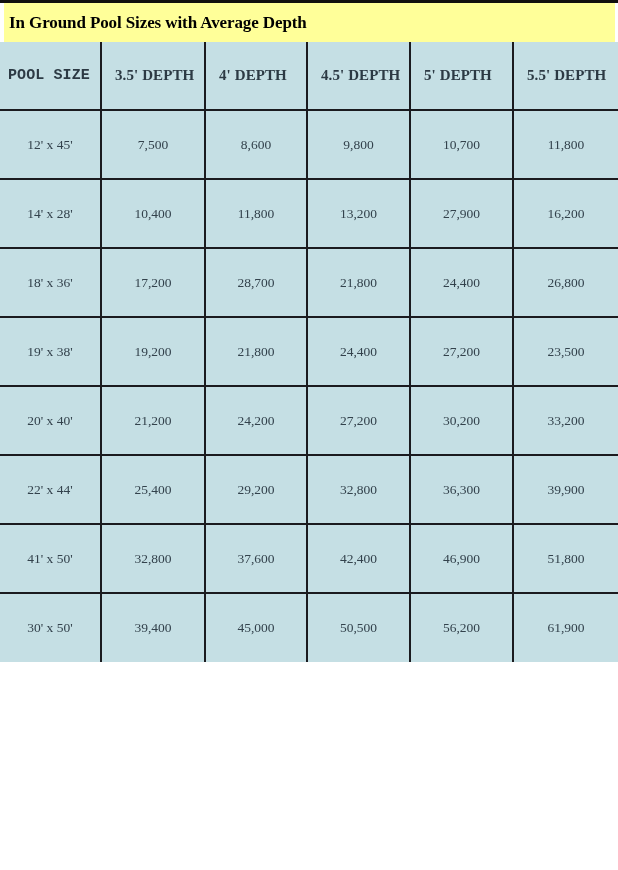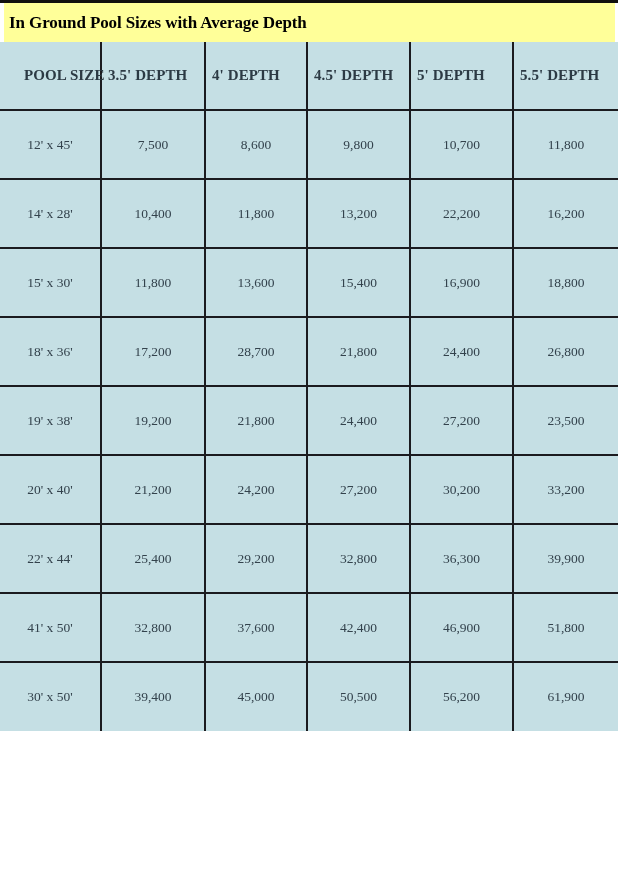--- a/index.html
+++ b/index.html
@@ -99,22 +99,22 @@
 
   thead th {
     height: 68px;
     font-size: 15px;
     font-weight: bold;
     color: #2c3a44;
     text-align: left;
     letter-spacing: 0.1px;
     white-space: nowrap;
   }
-  thead th.col-pool { padding-left: 24px; }
-  thead th.depth { padding-left: 6px; }
+  thead th.col-pool { padding-left: 8px; font-family: Liberation Mono, monospace; }
+  thead th.depth { padding-left: 13px; }
 
   tbody td {
     height: 69px;
     font-size: 13.5px;
     font-weight: normal;
     color: #33424c;
     text-align: center;
     white-space: nowrap;
   }
   tbody tr:last-child td {
@@ -157,30 +157,22 @@
           <td>8,600</td>
           <td>9,800</td>
           <td>10,700</td>
           <td>11,800</td>
         </tr>
         <tr>
           <td>14' x 28'</td>
           <td>10,400</td>
           <td>11,800</td>
           <td>13,200</td>
-          <td>22,200</td>
+          <td>27,900</td>
           <td>16,200</td>
-        </tr>
-        <tr>
-          <td>15' x 30'</td>
-          <td>11,800</td>
-          <td>13,600</td>
-          <td>15,400</td>
-          <td>16,900</td>
-          <td>18,800</td>
         </tr>
         <tr>
           <td>18' x 36'</td>
           <td>17,200</td>
           <td>28,700</td>
           <td>21,800</td>
           <td>24,400</td>
           <td>26,800</td>
         </tr>
         <tr>

